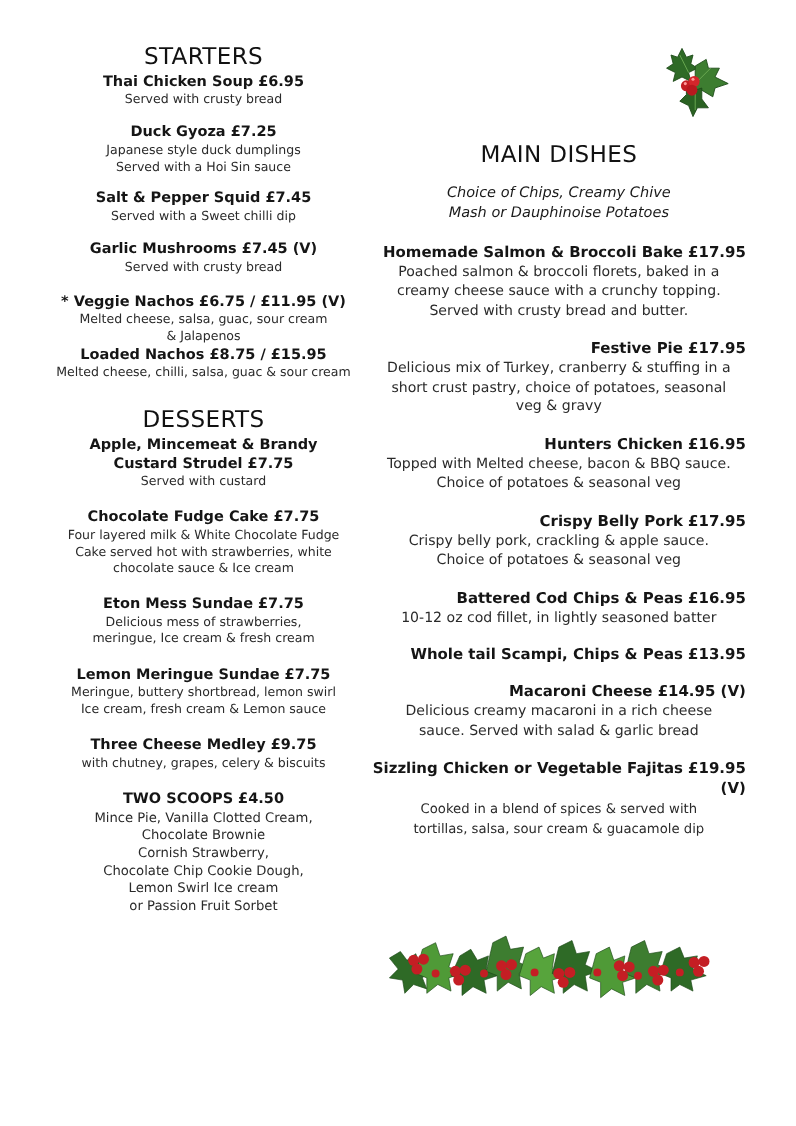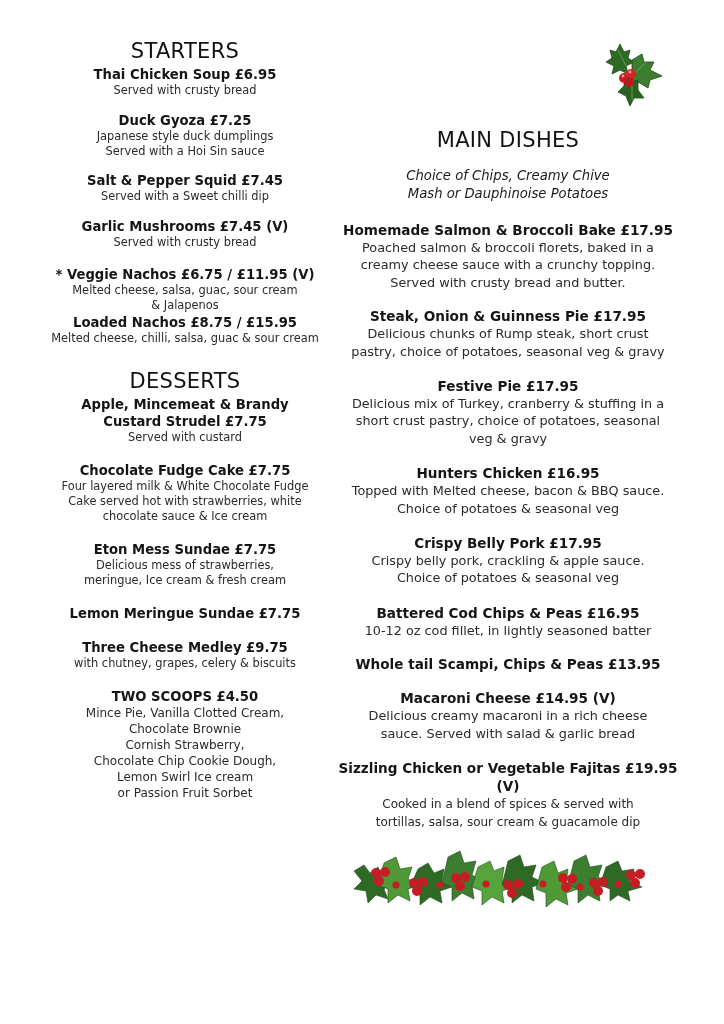--- a/index.html
+++ b/index.html
@@ -5,21 +5,21 @@
     html, body { margin: 0; padding: 0; background: #ffffff; }
     body { width: 724px; height: 1024px; position: relative; overflow: hidden;
       font-family: "DejaVu Sans", sans-serif; color: #1a1a1a; }
     .col { position: absolute; text-align: center; }
     .col-left { left: 40px; width: 290px; top: 36px; }
     .col-right { left: 338px; width: 340px; top: 125px; }
     .heading { font-size: 21px; font-weight: normal; letter-spacing: 0.3px; color: #111; margin: 0; line-height: 30px; }
     .item { margin: 0; }
     .item-title { font-size: 13.2px; font-weight: bold; line-height: 17px; color: #151515; white-space: pre-line; }
     .item-desc { font-size: 11.4px; line-height: 15px; color: #2a2a2a; white-space: pre-line; }
-    .col-right .item-title { font-size: 13.6px; line-height: 18px; }
+    .col-right .item-title { font-size: 13.6px; line-height: 18px; text-align: right; }
     .col-right .item-desc { font-size: 12.8px; line-height: 17.4px; }
     .subnote { font-style: italic; font-size: 13.2px; line-height: 18px; color: #1a1a1a; white-space: pre-line; margin-top: 12px; }
     .holly-corner { position: absolute; left: 598px; top: 40px; width: 70px; height: 68px; }
     .garland { position: absolute; left: 348px; top: 845px; width: 300px; height: 68px; }
   </style>
 </head>
 <body>
 
 <div class="col col-left">
   <h2 class="heading">STARTERS</h2>
@@ -66,20 +66,22 @@
 Cake served hot with strawberries, white
 chocolate sauce &amp; Ice cream</div>
   </div>
   <div class="item" style="margin-top:17px">
     <div class="item-title">Eton Mess Sundae £7.75</div>
     <div class="item-desc">Delicious mess of strawberries,
 meringue, Ice cream &amp; fresh cream</div>
   </div>
   <div class="item" style="margin-top:17px">
     <div class="item-title">Lemon Meringue Sundae £7.75</div>
+    <div class="item-desc">Meringue, buttery shortbread, lemon swirl
+Ice cream, fresh cream &amp; Lemon sauce</div>
   </div>
   <div class="item" style="margin-top:17px">
     <div class="item-title">Three Cheese Medley £9.75</div>
     <div class="item-desc">with chutney, grapes, celery &amp; biscuits</div>
   </div>
   <div class="item" style="margin-top:17px">
     <div class="item-title">TWO SCOOPS £4.50</div>
     <div class="item-desc" style="font-size:12px;line-height:16px">Mince Pie, Vanilla Clotted Cream,
 Chocolate Brownie
 Cornish Strawberry,
@@ -104,25 +106,20 @@
 <div class="col col-right">
   <h2 class="heading">MAIN DISHES</h2>
   <div class="subnote">Choice of Chips, Creamy  Chive
 Mash or Dauphinoise Potatoes</div>
 
   <div class="item" style="margin-top:18px">
     <div class="item-title">Homemade Salmon &amp; Broccoli Bake £17.95</div>
     <div class="item-desc">Poached salmon &amp; broccoli florets, baked  in a
 creamy cheese sauce with a crunchy topping.
 Served with crusty bread and butter.</div>
-  </div>
-  <div class="item" style="margin-top:16px">
-    <div class="item-title">Steak, Onion &amp; Guinness Pie £17.95</div>
-    <div class="item-desc">Delicious chunks of Rump steak, short crust
-pastry, choice of potatoes, seasonal veg &amp; gravy</div>
   </div>
   <div class="item" style="margin-top:17px">
     <div class="item-title">Festive Pie £17.95</div>
     <div class="item-desc">Delicious mix of Turkey, cranberry &amp; stuffing in a
 short crust pastry, choice of potatoes, seasonal
 veg &amp; gravy</div>
   </div>
   <div class="item" style="margin-top:17px">
     <div class="item-title">Hunters Chicken £16.95</div>
     <div class="item-desc">Topped with Melted cheese, bacon &amp; BBQ sauce.

